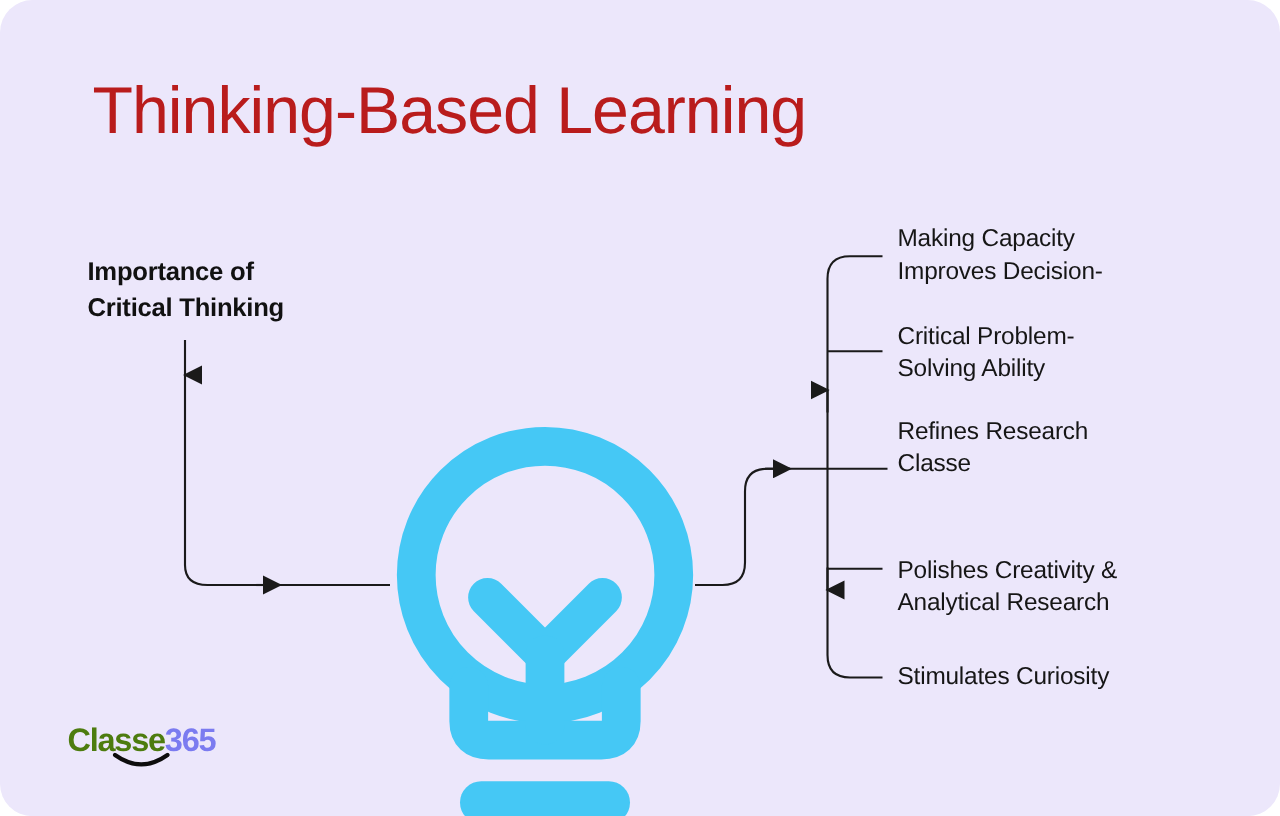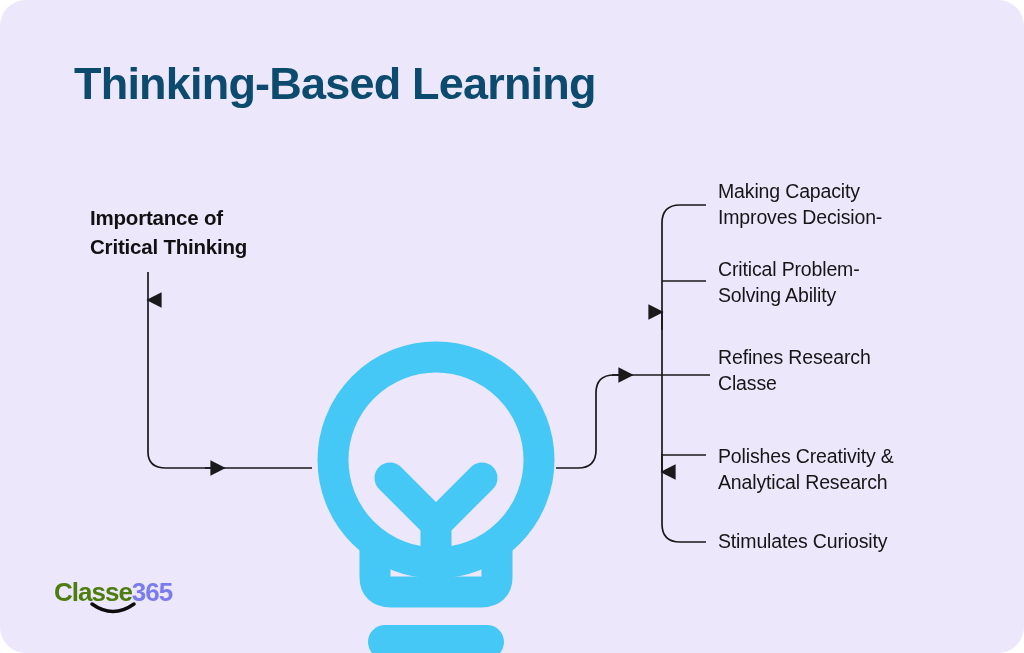--- a/index.html
+++ b/index.html
@@ -20,39 +20,38 @@
     background: #ece7fb;
     border-radius: 26px;
     overflow: hidden;
   }
 
   
   #page-title {
     position: absolute;
     left: 74px;
     top: 58px;
-    font-size: 45px;
-    font-weight: bold;
+    font-size: 53px;
+    font-weight: normal;
     letter-spacing: -0.8px;
-    color: #0c4a6e;
+    color: #b91c1c;
     white-space: nowrap;
   }
 
   
   #left-label {
     position: absolute;
     left: 70px;
     top: 203px;
     width: 240px;
     font-size: 20.5px;
     font-weight: bold;
     line-height: 29px;
     color: #111111;
     letter-spacing: -0.2px;
-    margin-left: 20px;
   }
 
   
   #connectors {
     position: absolute;
     left: 0;
     top: 0;
     width: 1024px;
     height: 653px;
   }
@@ -62,21 +61,21 @@
     position: absolute;
     left: 718px;
     width: 250px;
     font-size: 19.5px;
     line-height: 26px;
     color: #161616;
     letter-spacing: -0.15px;
   }
   #benefit-0 { top: 178px; }
   #benefit-1 { top: 256px; }
-  #benefit-2 { top: 344px; }
+  #benefit-2 { top: 332px; }
   #benefit-3 { top: 443px; }
   #benefit-4 { top: 528px; }
 
   
   #logo {
     position: absolute;
     left: 54px;
     top: 578px;
     height: 44px;
   }

